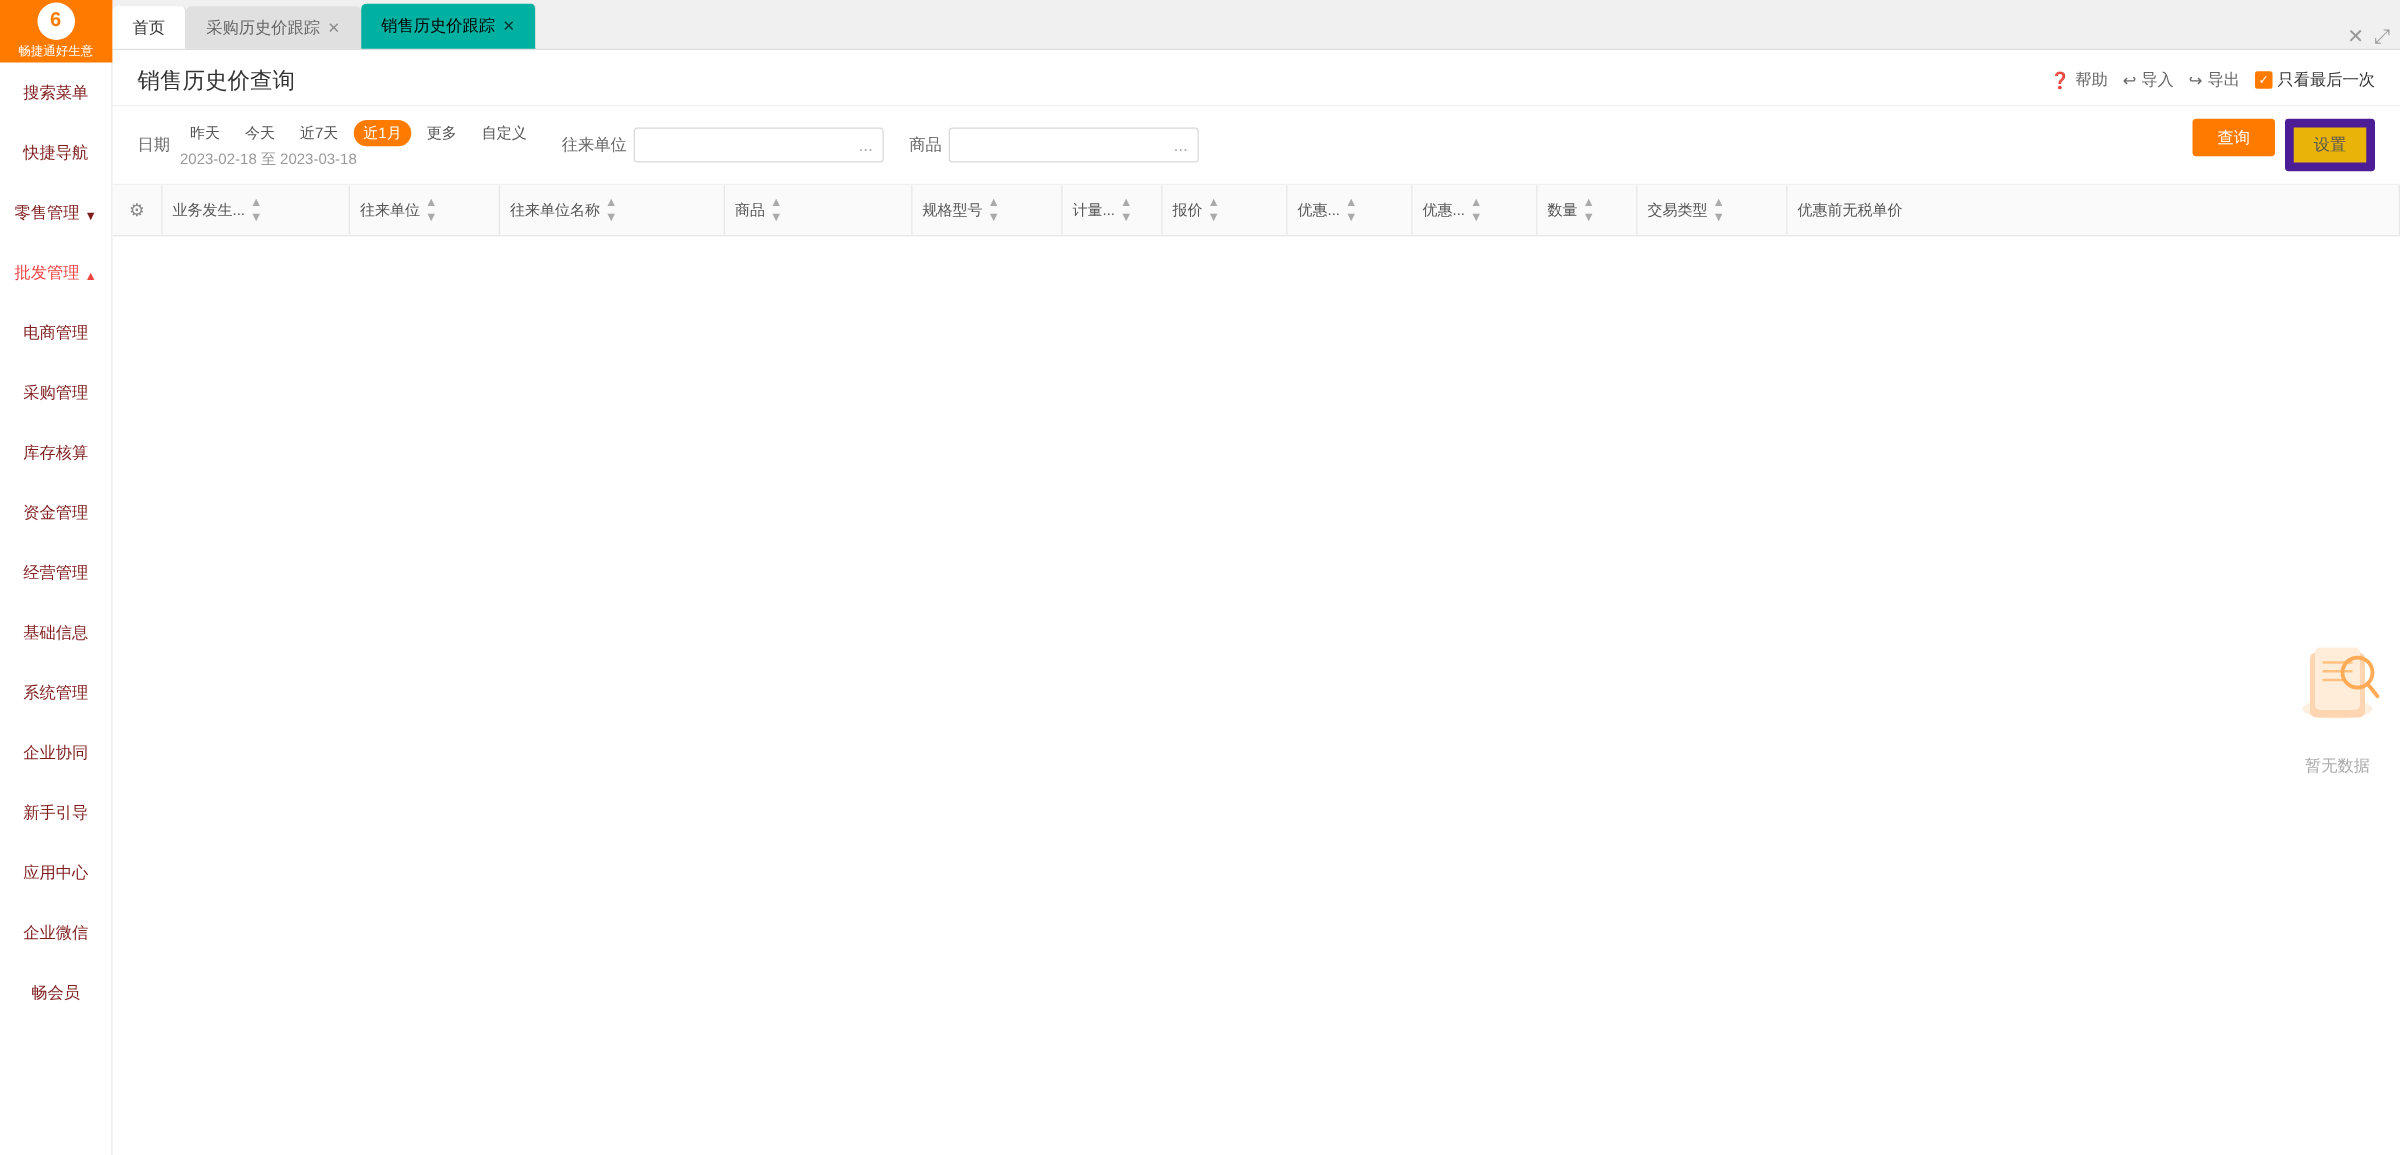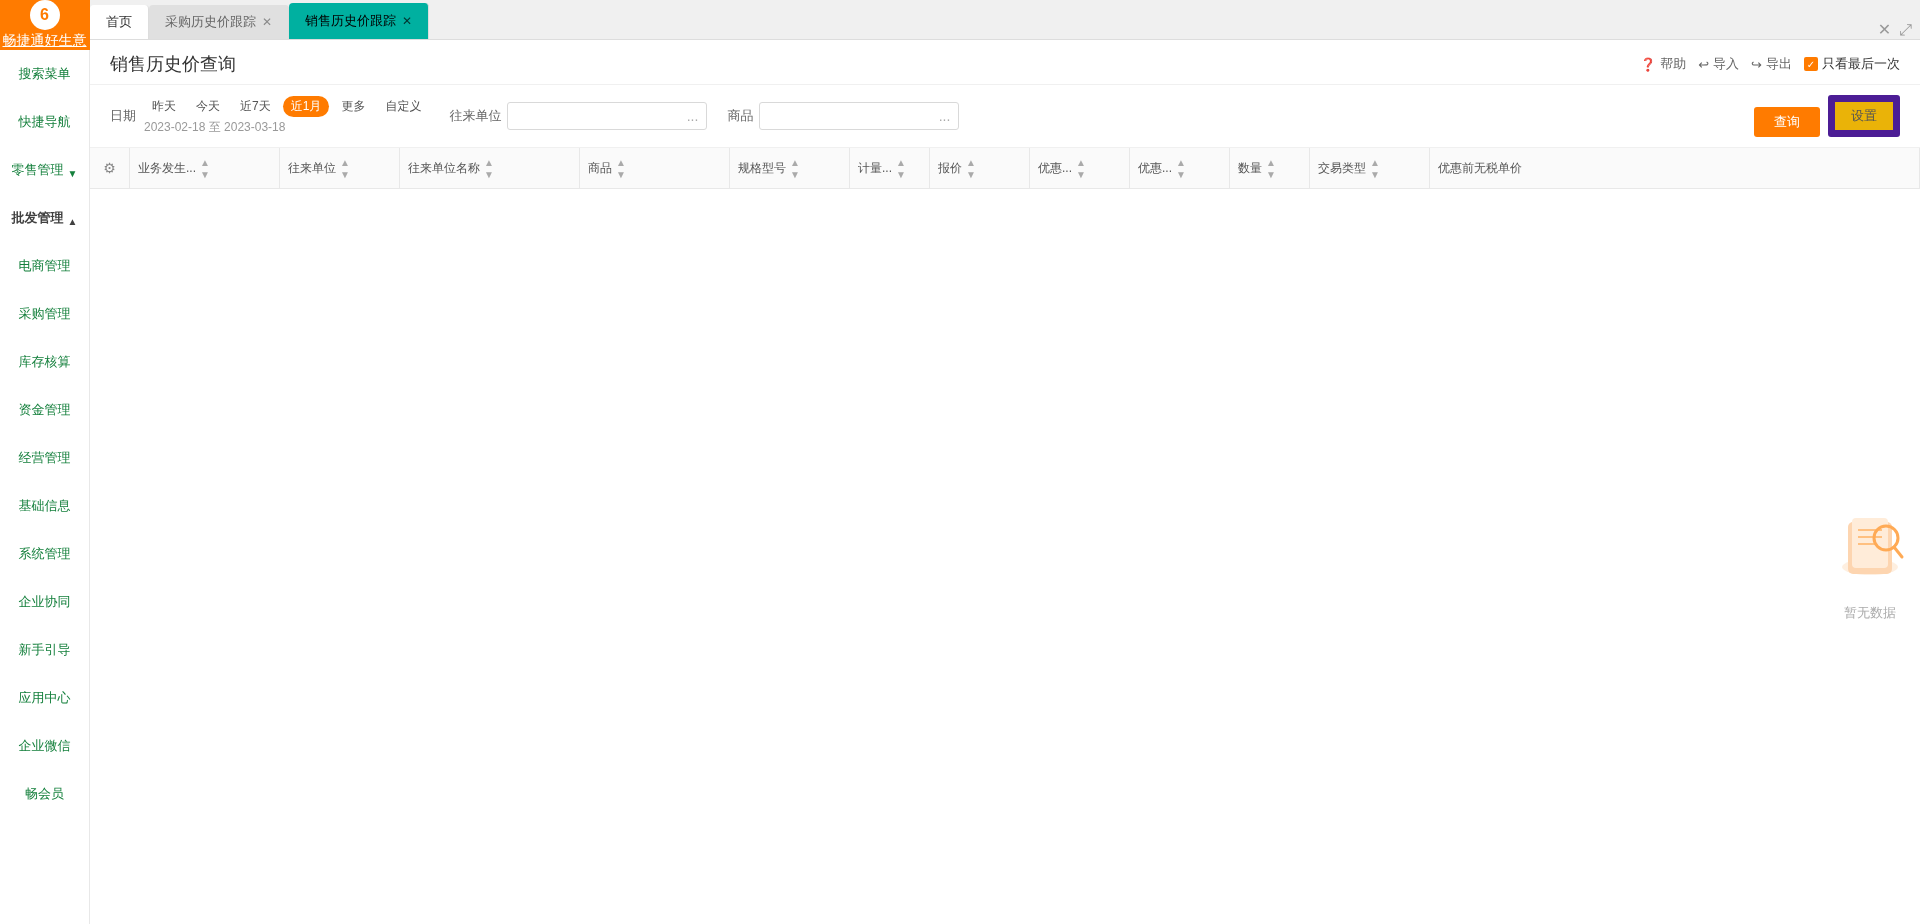--- a/index.html
+++ b/index.html
@@ -3,23 +3,23 @@
   <meta charset="utf-8">
   <style>
     * { margin: 0; padding: 0; box-sizing: border-box; }
     body { font-family: 'Microsoft YaHei', Arial, sans-serif; font-size: 13px; background: #f5f5f5; color: #333; width: 1920px; height: 924px; overflow: hidden; display: flex; }
 
     
     .sidebar { width: 90px; background: #fff; border-right: 1px solid #e8e8e8; display: flex; flex-direction: column; align-items: center; height: 924px; }
     .sidebar-logo { width: 90px; height: 50px; background: #ff7b00; display: flex; align-items: center; justify-content: center; flex-direction: column; cursor: pointer; }
     .sidebar-logo-icon { width: 30px; height: 30px; background: #fff; border-radius: 50%; display: flex; align-items: center; justify-content: center; }
     .sidebar-logo-icon span { color: #ff7b00; font-size: 16px; font-weight: bold; }
-    .sidebar-logo-text { color: #fff; font-size: 14px; margin-top: 2px; text-decoration: underline; }
-    .sidebar-item { width: 90px; height: 48px; display: flex; align-items: center; justify-content: center; cursor: pointer; font-size: 13px; color: #15803d; position: relative; }
-    .sidebar-item.active { color: #404040; font-weight: bold; }
+    .sidebar-logo-text { color: #fff; font-size: 10px; margin-top: 2px; }
+    .sidebar-item { width: 90px; height: 48px; display: flex; align-items: center; justify-content: center; cursor: pointer; font-size: 13px; color: #7f1d1d; position: relative; }
+    .sidebar-item.active { color: #ef4444; }
     .sidebar-item-label { text-align: center; }
     .sidebar-sub { width: 90px; background: #fff8f0; }
     .sidebar-sub-item { width: 90px; height: 40px; display: flex; align-items: center; justify-content: center; cursor: pointer; font-size: 12px; color: #555; }
     .sidebar-arrow { font-size: 10px; margin-left: 2px; }
     .has-arrow { display: flex; align-items: flex-end; gap: 2px; }
 
     
     .main { flex: 1; display: flex; flex-direction: column; height: 924px; overflow: hidden; }
 
     
@@ -58,21 +58,21 @@
     .filter-label { color: #666; font-size: 13px; white-space: nowrap; }
     .date-btns { display: flex; align-items: center; gap: 4px; }
     .date-btn { padding: 2px 8px; border-radius: 3px; cursor: pointer; font-size: 12px; color: #555; border: none; background: transparent; }
     .date-btn.active { background: #ff7b00; color: #fff; border-radius: 12px; }
     .date-range { font-size: 12px; color: #999; margin-top: 2px; }
     .filter-input { display: flex; align-items: center; gap: 6px; }
     .filter-field-label { color: #666; font-size: 13px; white-space: nowrap; }
     .filter-input-box { width: 200px; height: 28px; border: 1px solid #d9d9d9; border-radius: 3px; padding: 0 8px; font-size: 13px; display: flex; align-items: center; justify-content: space-between; cursor: pointer; background: #fff; }
     .filter-input-box .placeholder { color: #bbb; font-size: 12px; }
     .filter-dots { color: #aaa; font-size: 14px; }
-    .filter-right { margin-left: auto; display: flex; align-items: flex-end; gap: 8px; }
+    .filter-right { margin-left: auto; display: flex; align-items: flex-start; gap: 8px; }
     .btn-query { background: #ff7b00; color: #fff; border: none; border-radius: 3px; padding: 6px 20px; font-size: 13px; cursor: pointer; }
     .btn-setting { background: #eab308; color: #555; border: 7px solid #4c1d95; border-radius: 3px; padding: 5px 16px; font-size: 13px; cursor: pointer; }
 
     
     .table-area { flex: 1; overflow: hidden; display: flex; flex-direction: column; }
     .table-header { display: flex; align-items: center; background: #fafafa; border-bottom: 1px solid #e8e8e8; min-height: 40px; }
     .th { padding: 0 8px; font-size: 12px; color: #555; display: flex; align-items: center; gap: 4px; border-right: 1px solid #e8e8e8; min-height: 40px; cursor: pointer; white-space: nowrap; flex-shrink: 0; }
     .th-sort { font-size: 10px; color: #aaa; display: flex; flex-direction: column; gap: 1px; }
     .th-gear { width: 40px; justify-content: center; }
     .th-gear-icon { font-size: 14px; color: #888; }

